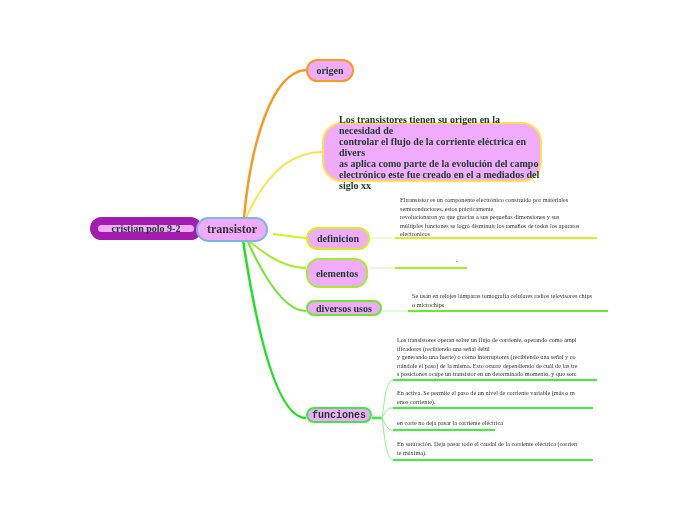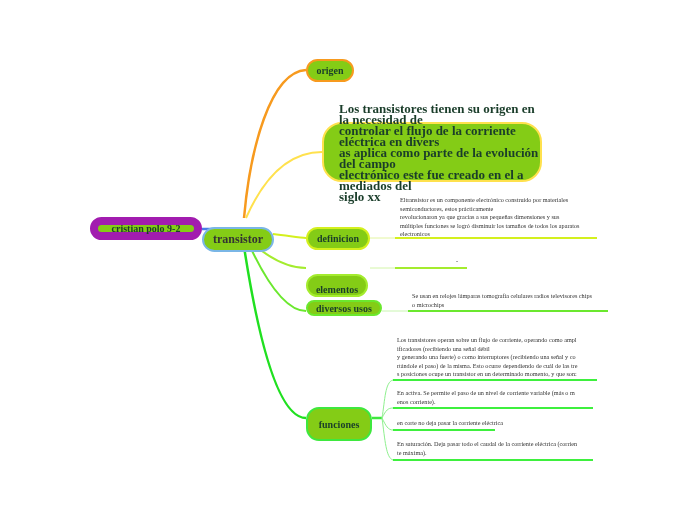--- a/index.html
+++ b/index.html
@@ -1,25 +1,25 @@
 <!DOCTYPE html>
 <html><head>
 <meta charset="utf-8">
 <style>
   html, body { margin: 0; padding: 0; background: #ffffff; }
   body { width: 697px; height: 520px; position: relative; overflow: hidden;
          font-family: "Liberation Serif", "DejaVu Serif", serif; }
   svg.links { position: absolute; left: 0; top: 0; }
-  .node { position: absolute; box-sizing: border-box; border-radius: 13px; background: #84cc16;
+  .node { position: absolute; box-sizing: border-box; border-radius: 13px; background: #f0abfc;
           display: flex; align-items: center; justify-content: center;
           color: #1a3d2a; font-weight: bold; font-size: 10px; }
   .root { border: 8px solid #a21caf; }
   .center { border: 2.5px solid #7ab6e6; font-size: 12px; color: #333; }
   .big { border: 2px solid #ffe14d; justify-content: flex-start; padding-left: 15px;
-         font-size: 13px; line-height: 11px; border-radius: 20px; }
+         font-size: 10px; line-height: 11px; border-radius: 20px; }
   .note { position: absolute; font-size: 6.2px; line-height: 8.5px; color: #333;
           font-weight: normal; white-space: pre-line; }
 </style>
 </head>
 <body>
 
 <svg class="links" width="697" height="520">
   <path d="M202,229 L244,229" stroke="#4a7de8" stroke-width="2.5" fill="none"></path>
   <path d="M244,218 C250,150 270,72 306,70" stroke="#f79a1e" stroke-width="2.5" fill="none"></path>
   <path d="M246,218 C265,175 290,152 322,152" stroke="#ffe14d" stroke-width="2" fill="none"></path>
@@ -41,21 +41,21 @@
   <path d="M393,380 L597,380" stroke="#3ef03e" stroke-width="2"></path>
   <path d="M393,408 L593,408" stroke="#3ef03e" stroke-width="2"></path>
   <path d="M393,430 L495,430" stroke="#3ef03e" stroke-width="2"></path>
   <path d="M393,460 L593,460" stroke="#3ef03e" stroke-width="2"></path>
 </svg>
 
 <div class="node root" style="left:90px;top:217px;width:112px;height:23px;">
   <span>cristian polo 9-2</span>
 </div>
 
-<div class="node center" style="left:202px;top:217px;width:72px;height:25px;margin-top:10px;">
+<div class="node center" style="left:196px;top:217px;width:72px;height:25px;">
   <span>transistor</span>
 </div>
 
 <div class="node" style="left:306px;top:59px;width:48px;height:23px;border:2px solid #f79a1e;">
   <span>origen</span>
 </div>
 
 <div class="node big" style="left:322px;top:122px;width:220px;height:60px;">
   <span style="white-space:pre-line;">Los transistores tienen su origen en la necesidad de
  controlar el flujo de la corriente eléctrica en divers
@@ -66,32 +66,32 @@
 
 <div class="node" style="left:306px;top:227px;width:64px;height:23px;border:2px solid #d4f01e;text-align:center;">
   <span>definicion</span>
 </div>
 <div class="note" style="left:400px;top:196px;width:200px;"> Eltransistor es un componente electrónico construido por materiales
 semiconductores, estos prácticamente
 revolucionaron ya que gracias a sus pequeñas dimensiones y sus
 múltiples funciones se logró disminuir los tamaños de todos los aparatos
 electronicos</div>
 
-<div class="node" style="left:306px;top:274px;width:62px;height:23px;border:2px solid #a4ec2e;align-items:flex-end;">
+<div class="node" style="left:306px;top:258px;width:62px;height:30px;border:2px solid #a4ec2e;">
   <span>elementos</span>
 </div>
 <div class="note" style="left:456px;top:257px;width:10px;">-</div>
 
 <div class="node" style="left:306px;top:300px;width:76px;height:16px;border:2px solid #6be82e;">
   <span>diversos usos</span>
 </div>
 <div class="note" style="left:412px;top:292px;width:200px;">Se usan en relojes lámparas tomografía celulares radios televisores chips
 o microchips</div>
 
-<div class="node" style="left:306px;top:407px;width:66px;height:34px;border:2px solid #3ee83e;">
+<div class="node" style="left:306px;top:407px;width:66px;height:16px;border:2px solid #3ee83e;font-family:Liberation Mono, monospace;">
   <span>funciones</span>
 </div>
 <div class="note" style="left:397px;top:336px;width:200px;">Los transistores operan sobre un flujo de corriente, operando como ampl
 ificadores (recibiendo una señal débil
 y generando una fuerte) o como interruptores (recibiendo una señal y co
 rtándole el paso) de la misma. Esto ocurre dependiendo de cuál de las tre
 s posiciones ocupe un transistor en un determinado momento, y que son:</div>
 <div class="note" style="left:397px;top:389px;width:200px;">En activa. Se permite el paso de un nivel de corriente variable (más o m
 enos corriente).</div>
 <div class="note" style="left:397px;top:419px;width:200px;">en corte no deja pasar la corriente eléctrica</div>

